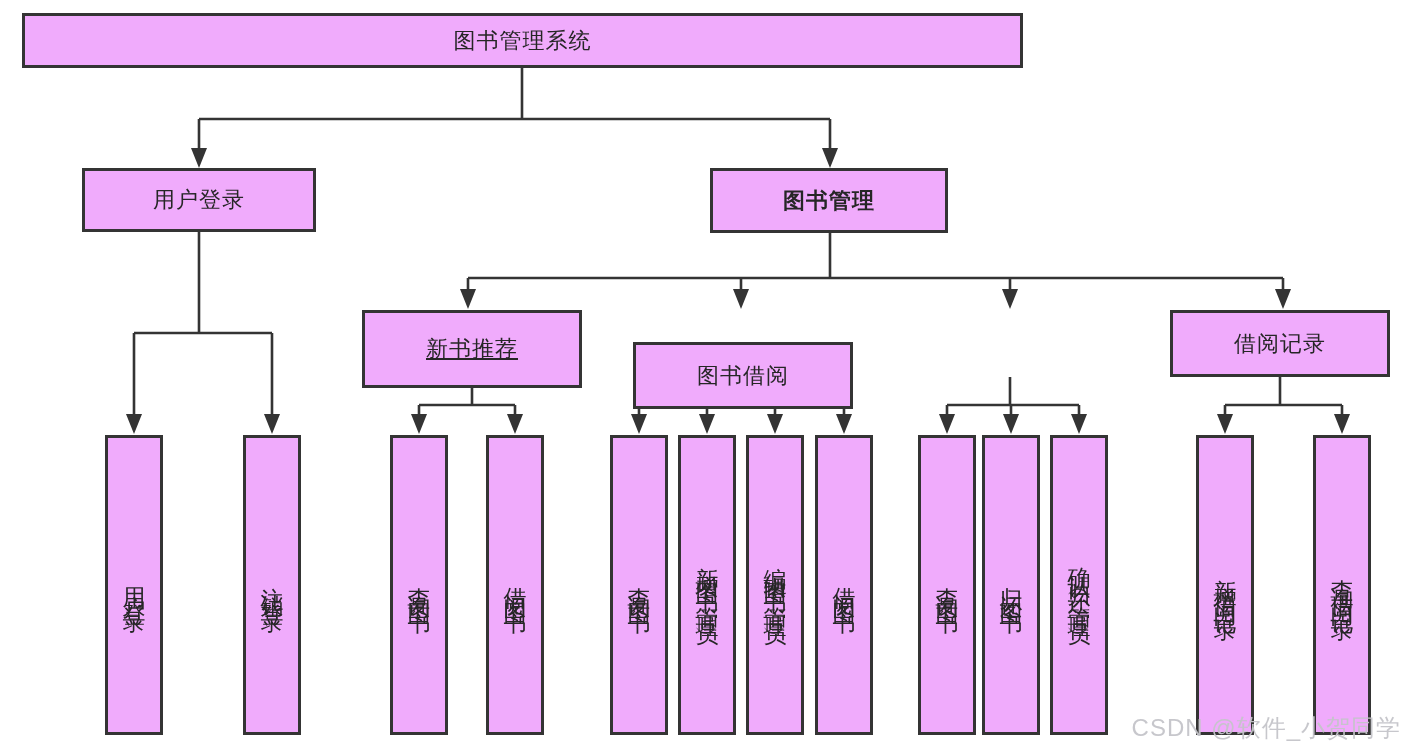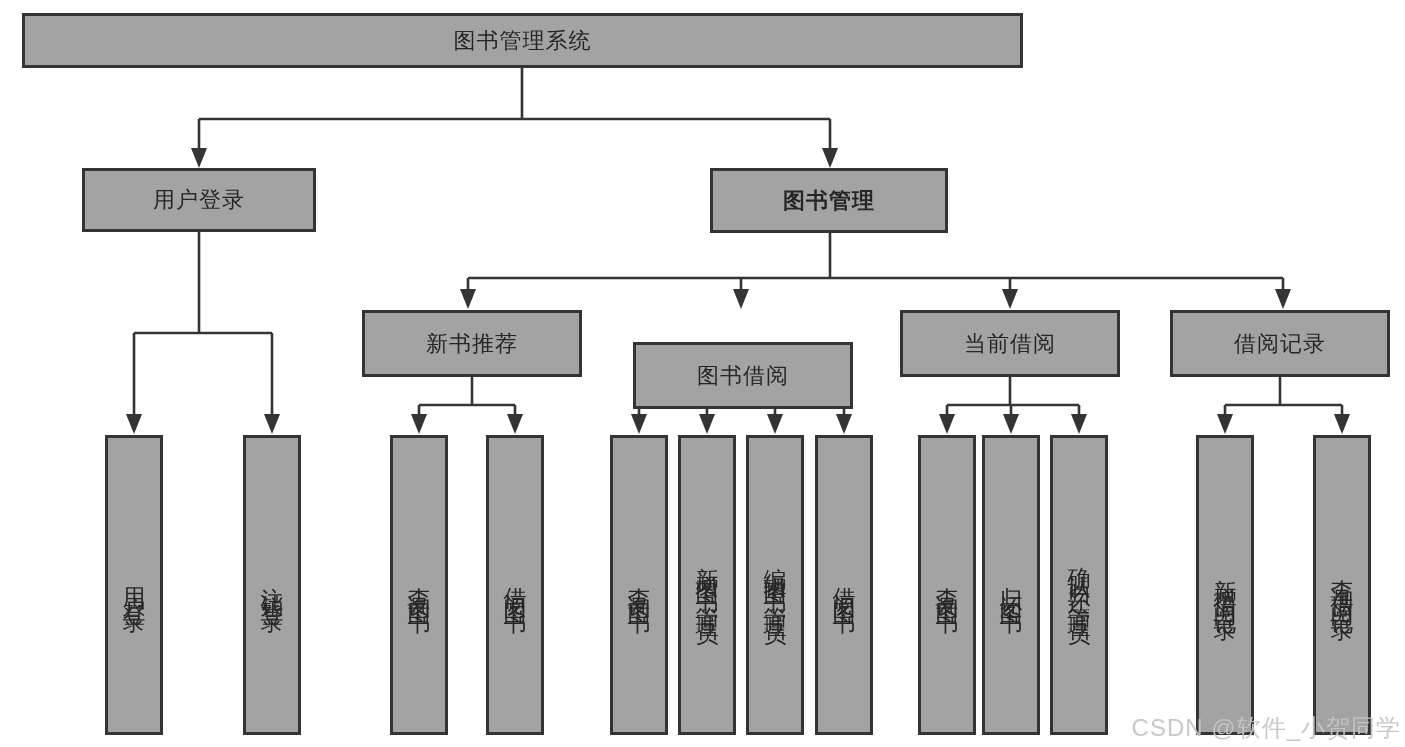--- a/index.html
+++ b/index.html
@@ -8,21 +8,21 @@
     width:1405px;height:747px;
     background:#ffffff;
     font-family:"Liberation Sans","DejaVu Sans",sans-serif;
     overflow:hidden;
   }
   #wires{position:absolute;left:0;top:0;width:1405px;height:747px;}
   .box{
     position:absolute;
     box-sizing:border-box;
     border:3px solid #343434;
-    background:#a3a3a3;
+    background:#f0abfc;
     color:#262626;
     display:flex;
     align-items:center;
     justify-content:center;
   }
   .hbox{
     font-size:22px;
     letter-spacing:1px;
     text-align:center;
   }
@@ -95,23 +95,22 @@
       <polygon points="1217,414 1233,414 1225,434"></polygon>
       <polygon points="1334,414 1350,414 1342,434"></polygon>
     </g>
   </svg>
 
   <div class="box hbox" style="left:22px;top:13px;width:1001px;height:55px;">图书管理系统</div>
 
   <div class="box hbox" style="left:82px;top:168px;width:234px;height:64px;">用户登录</div>
   <div class="box hbox" style="left:710px;top:168px;width:238px;height:65px;font-weight:bold;">图书管理</div>
 
-  <div class="box hbox" style="left:362px;top:310px;width:220px;height:67px;">新书推荐</div>
+  <div class="box hbox" style="left:362px;top:310px;width:220px;height:78px;text-decoration:underline;">新书推荐</div>
   <div class="box hbox" style="left:633px;top:310px;width:220px;height:67px;margin-top:32px;">图书借阅</div>
-  <div class="box hbox" style="left:900px;top:310px;width:220px;height:67px;">当前借阅</div>
   <div class="box hbox" style="left:1170px;top:310px;width:220px;height:67px;">借阅记录</div>
 
   <div class="box vbox" style="left:105px;top:435px;width:58px;height:300px;">用户登录</div>
   <div class="box vbox" style="left:243px;top:435px;width:58px;height:300px;">注销登录</div>
 
   <div class="box vbox" style="left:390px;top:435px;width:58px;height:300px;">查询图书</div>
   <div class="box vbox" style="left:486px;top:435px;width:58px;height:300px;">借阅图书</div>
 
   <div class="box vbox" style="left:610px;top:435px;width:58px;height:300px;">查询图书</div>
   <div class="box vbox" style="left:678px;top:435px;width:58px;height:300px;">新增图书（管理员）</div>

